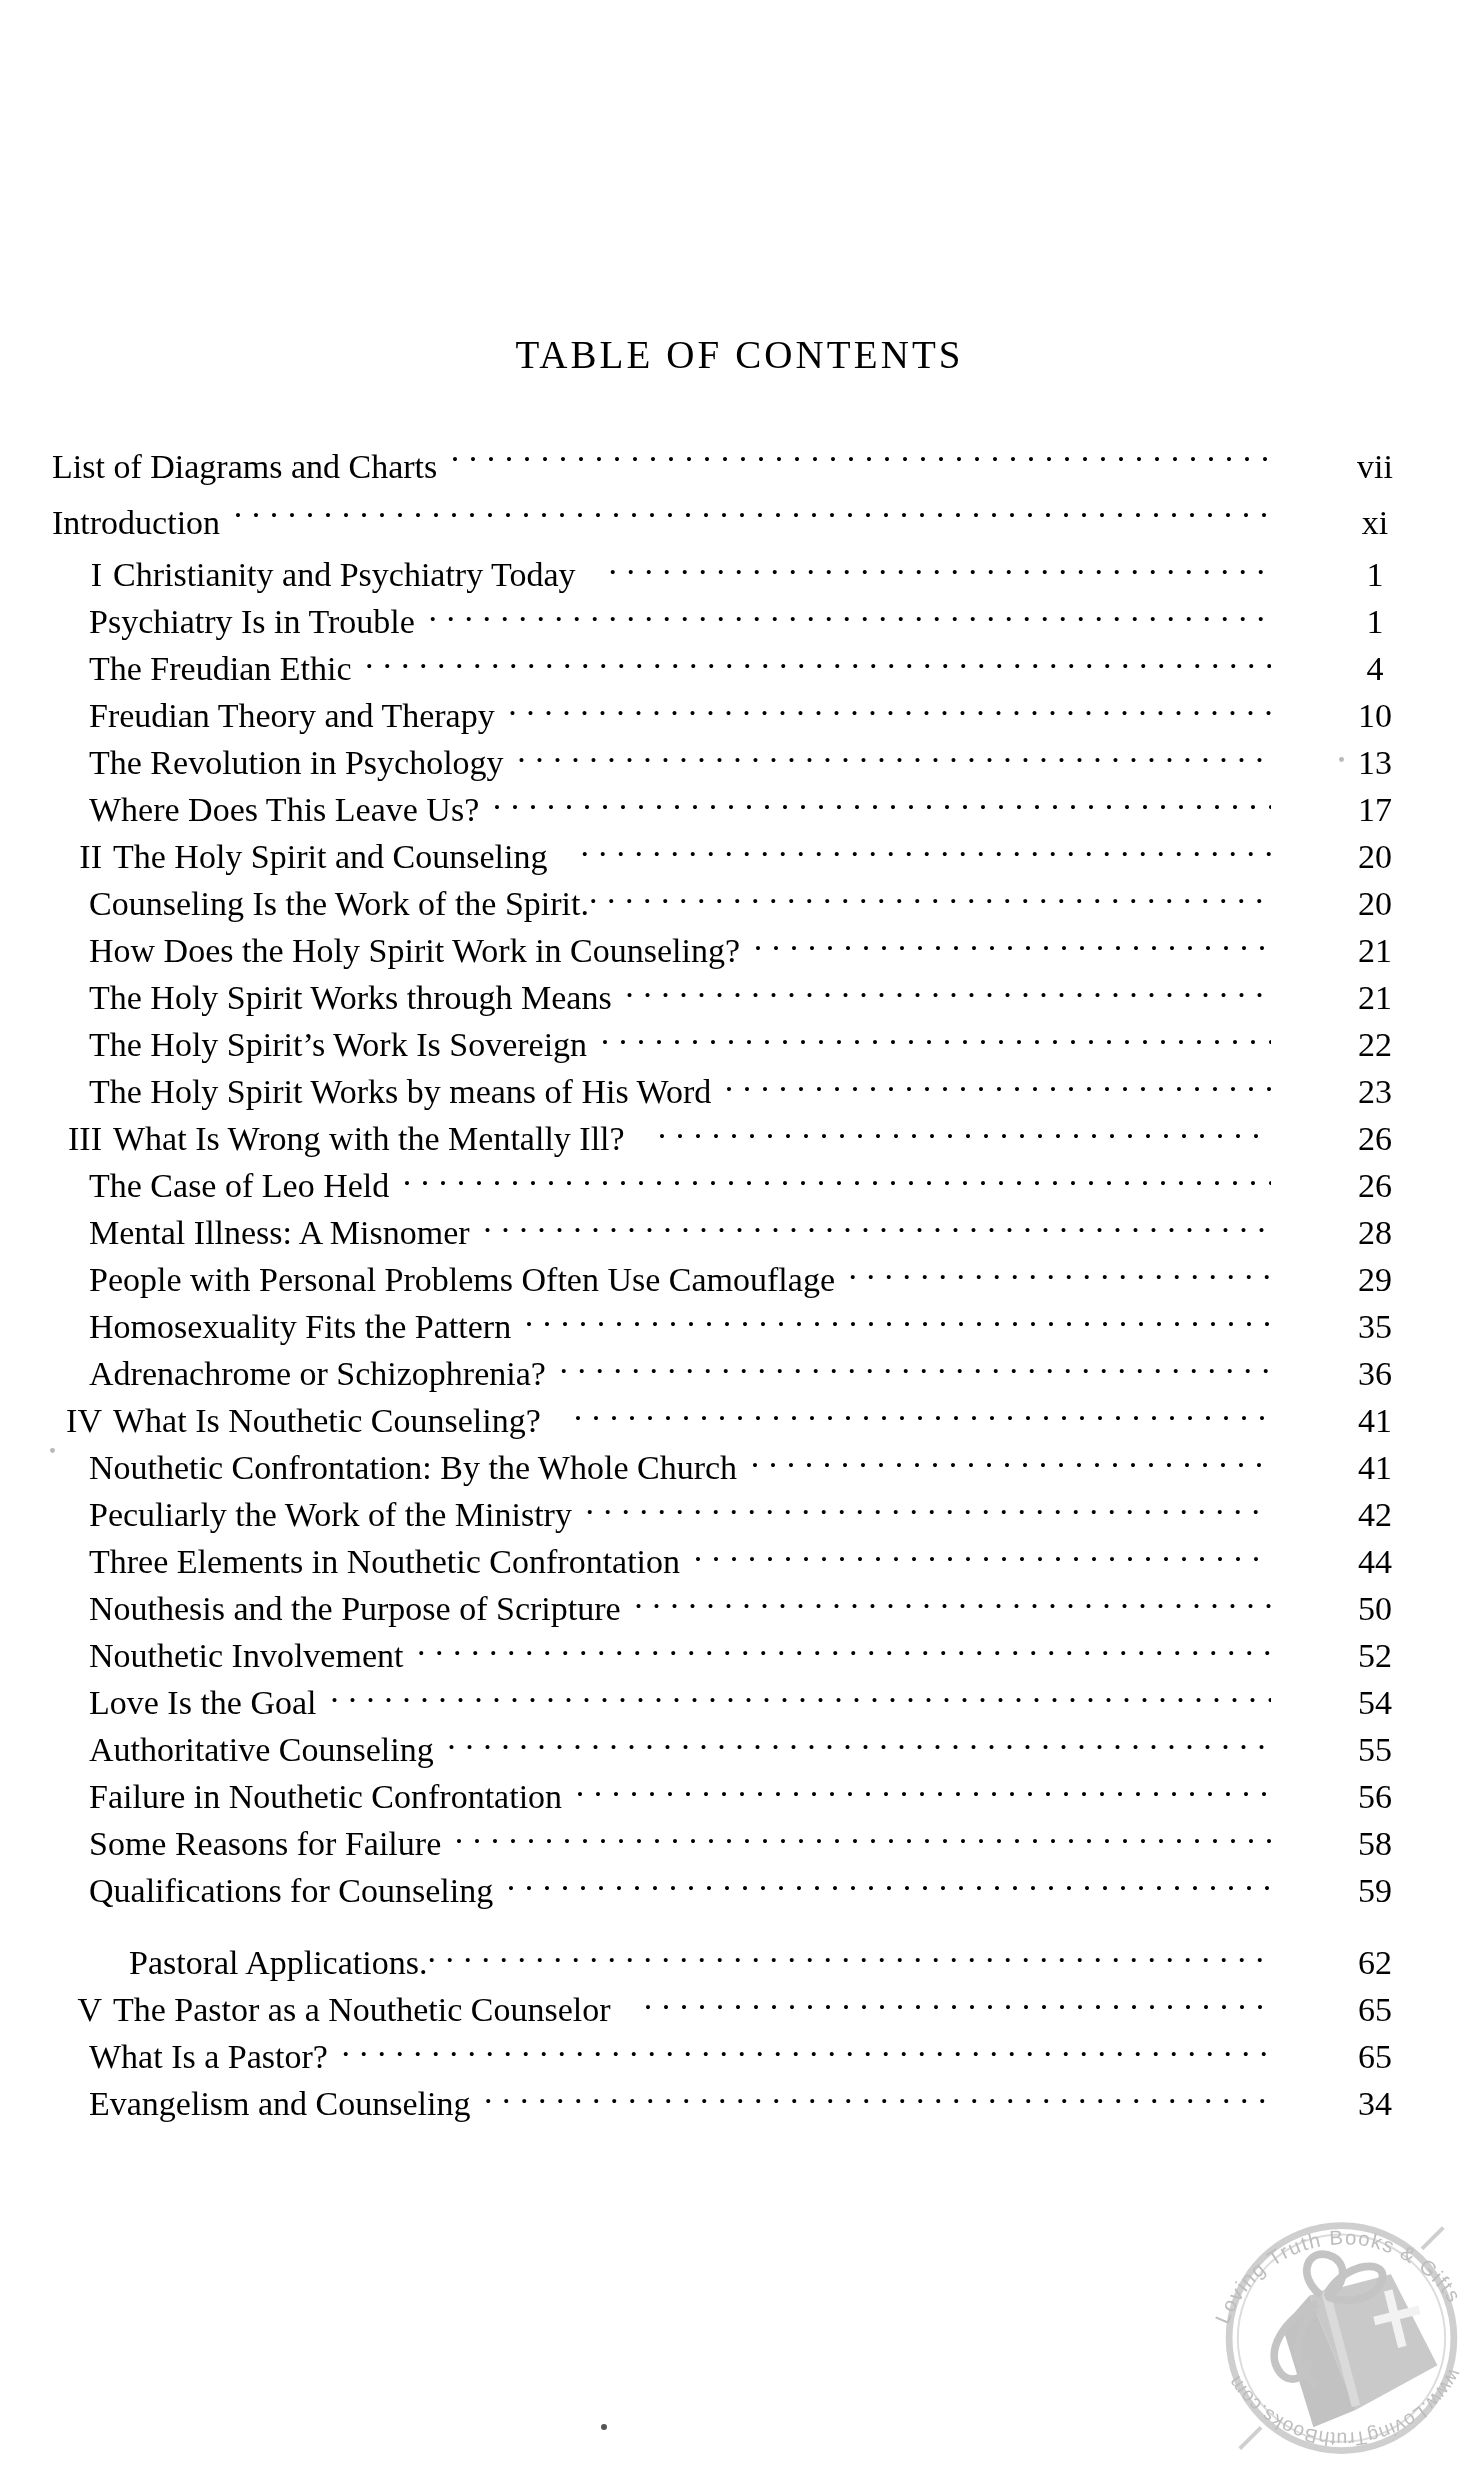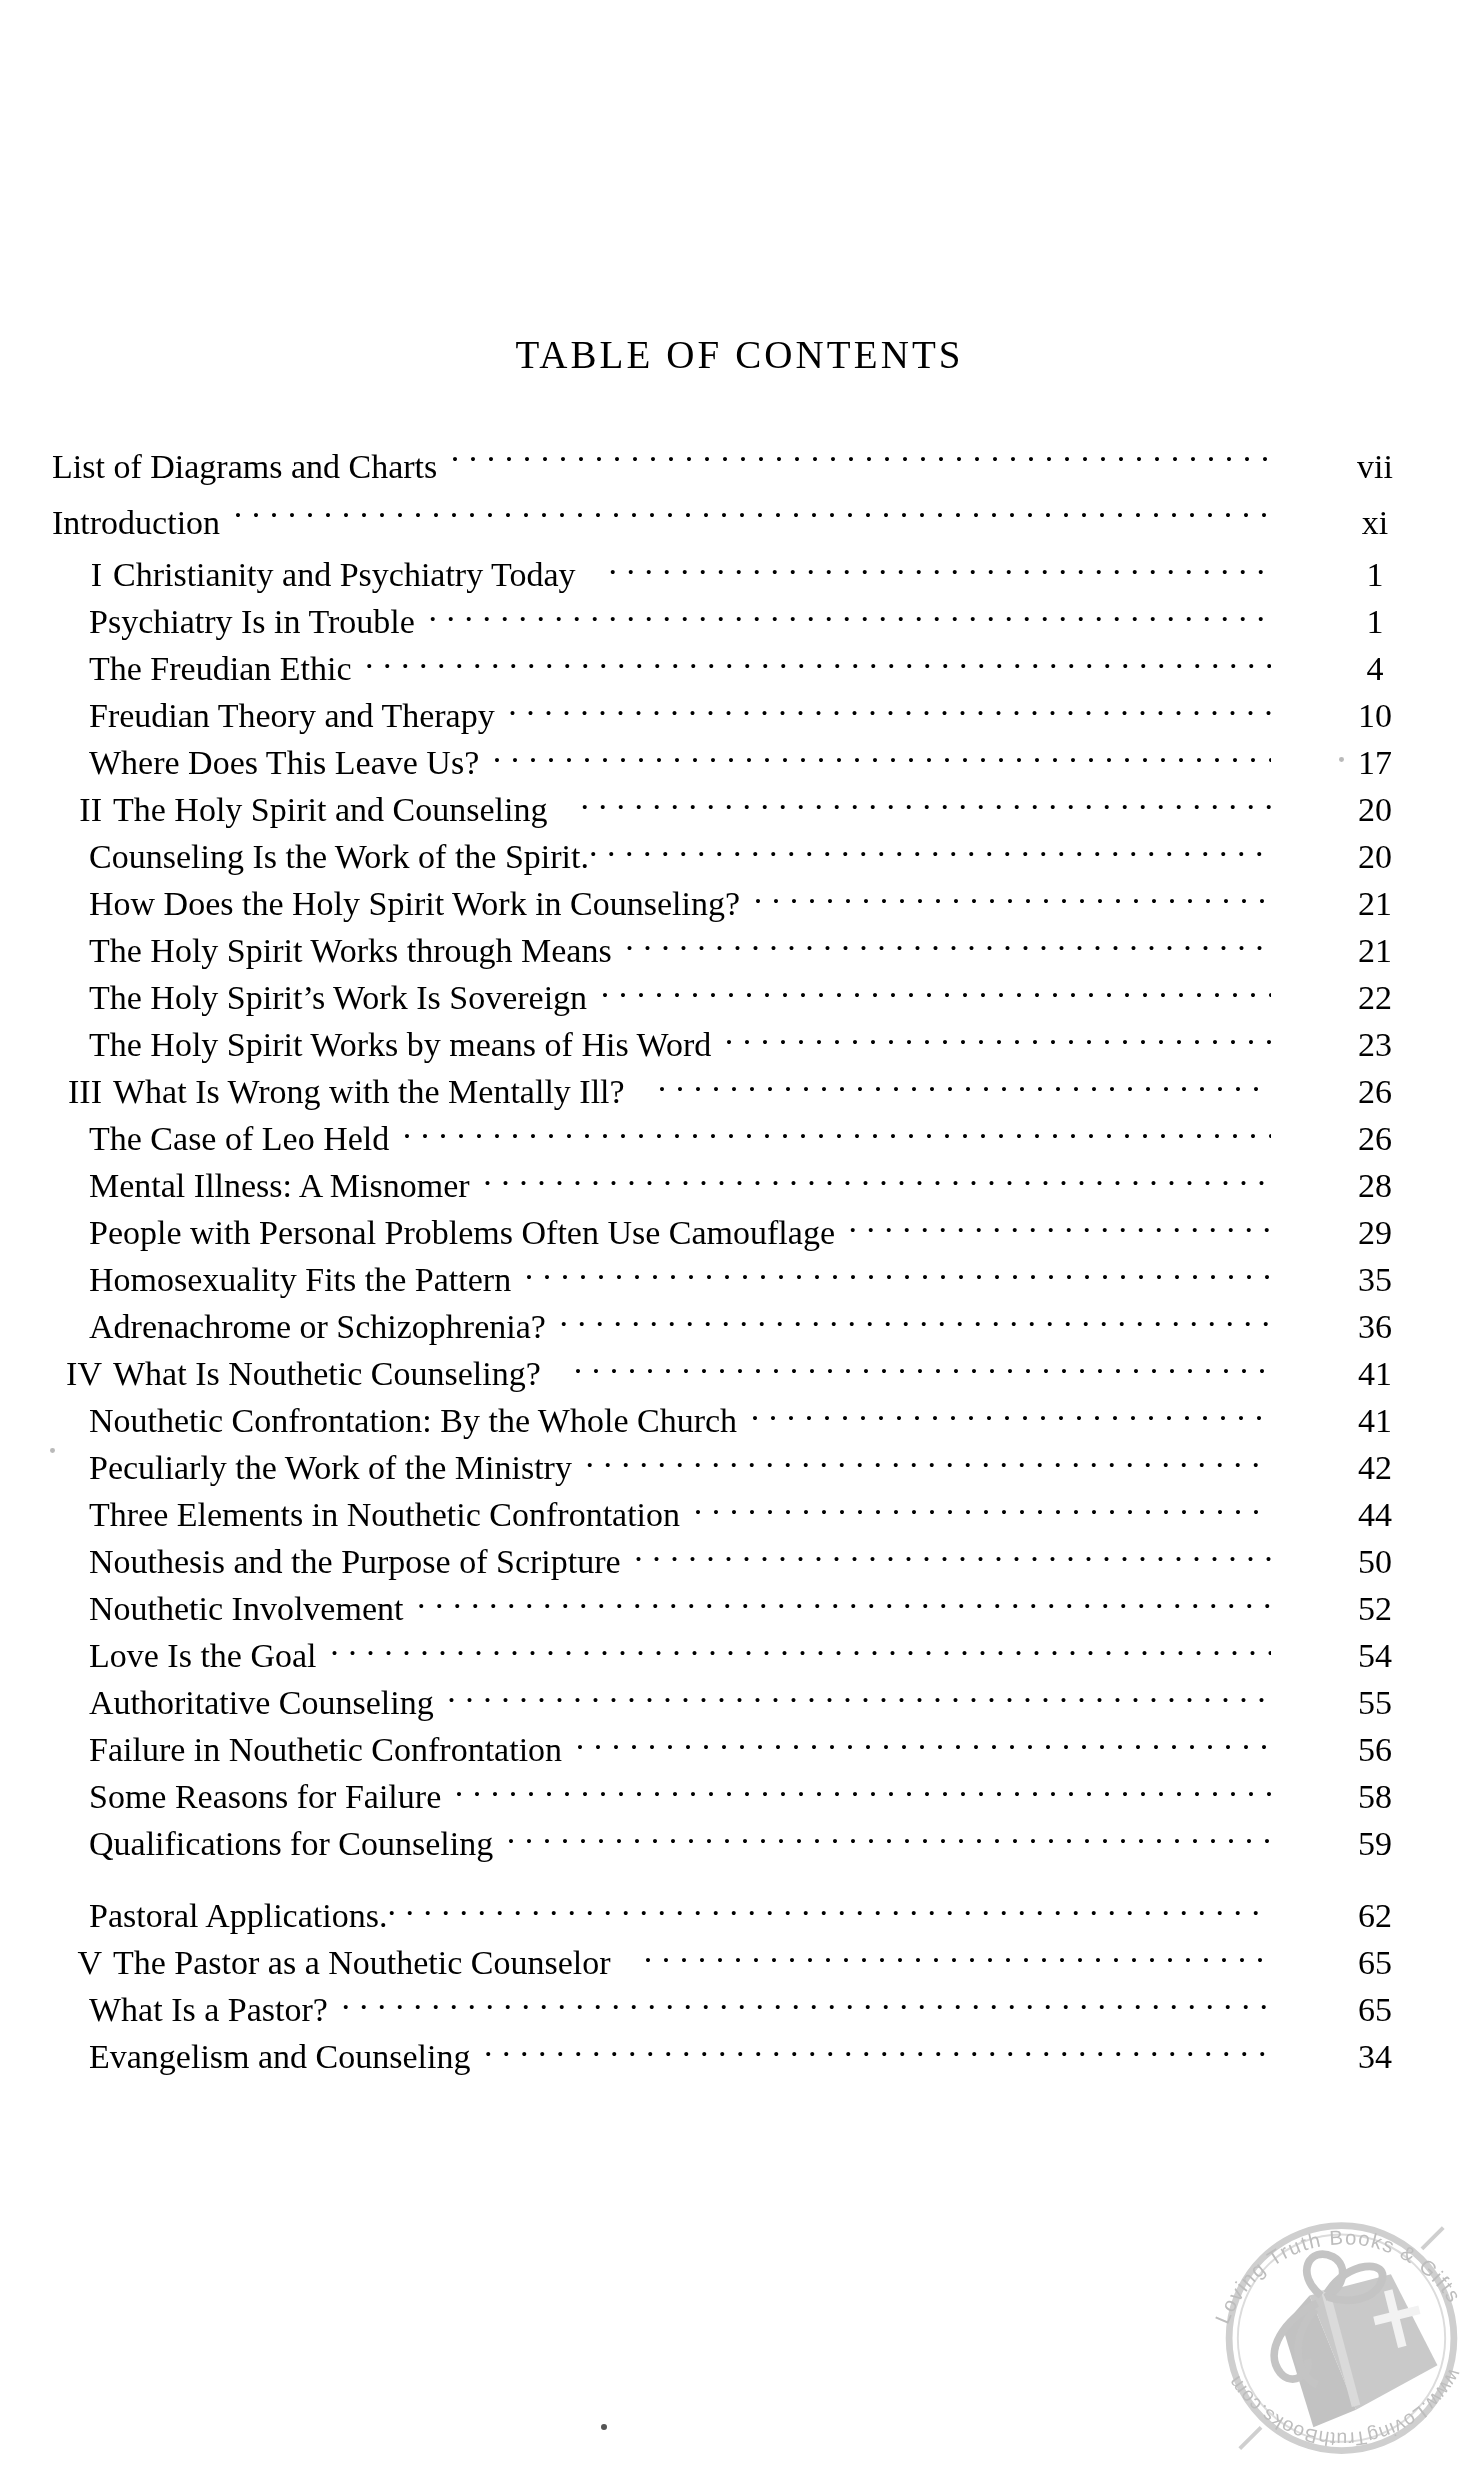--- a/index.html
+++ b/index.html
@@ -98,21 +98,21 @@
   
   .toc-row.wide .label { padding-right: 33px; }
 
   .page-col {
     flex: 0 0 auto;
     width: 208px;
     text-align: center;
     white-space: pre;
     padding-left: 0;
   }
-  .gap-before { margin-top: 25px; }
+  .gap-before { margin-top: 25px; padding-left: 40px; }
 
   
   .watermark {
     position: absolute;
     left: 1201px;
     top: 2181px;
     width: 281px;
     height: 291px;
     pointer-events: none;
   }
@@ -155,20 +155,25 @@
       </div>
       <div class="toc-row lvl-sub">
         <span class="label">The Freudian Ethic</span>
         <span class="leader"></span>
         <span class="page-col">4</span>
       </div>
       <div class="toc-row lvl-sub">
         <span class="label">Freudian Theory and Therapy</span>
         <span class="leader"></span>
         <span class="page-col">10</span>
+      </div>
+      <div class="toc-row lvl-sub">
+        <span class="label">The Revolution in Psychology</span>
+        <span class="leader"></span>
+        <span class="page-col">13</span>
       </div>
       <div class="toc-row lvl-sub">
         <span class="label">Where Does This Leave Us?</span>
         <span class="leader"></span>
         <span class="page-col">17</span>
       </div>
       <div class="toc-row lvl-chapter wide">
         <span class="num-col">II</span>
         <span class="label">The Holy Spirit and Counseling</span>
         <span class="leader"></span>

